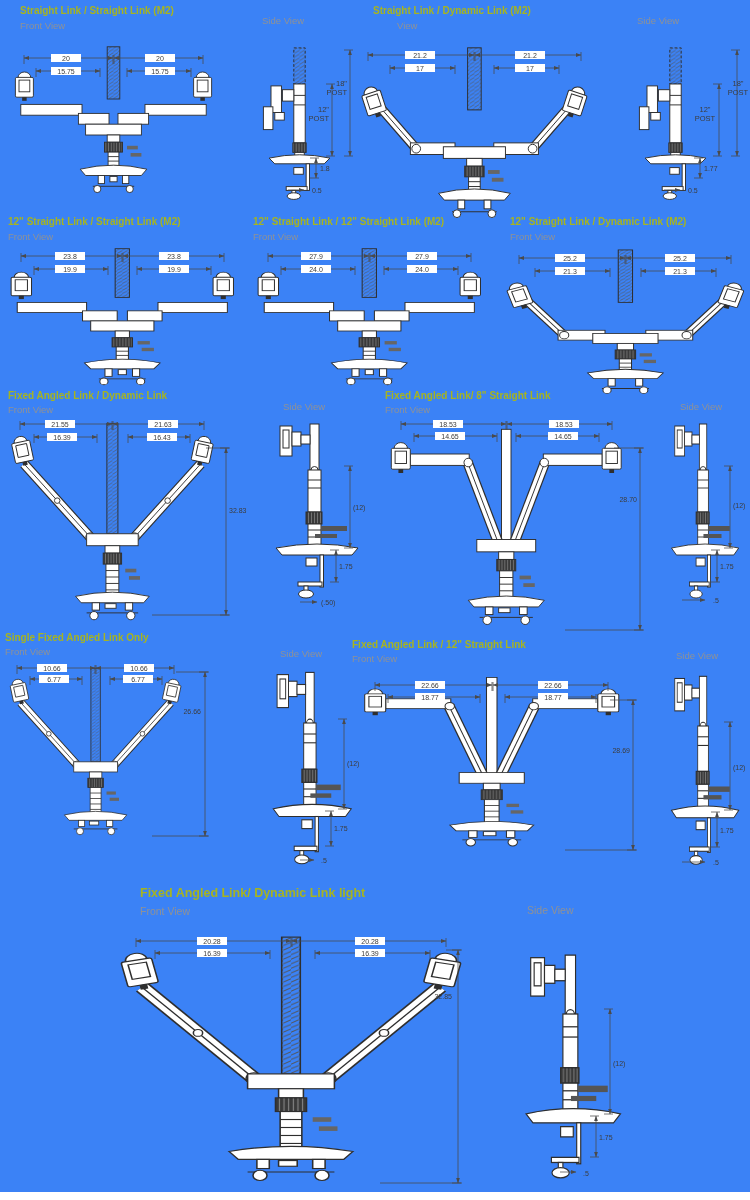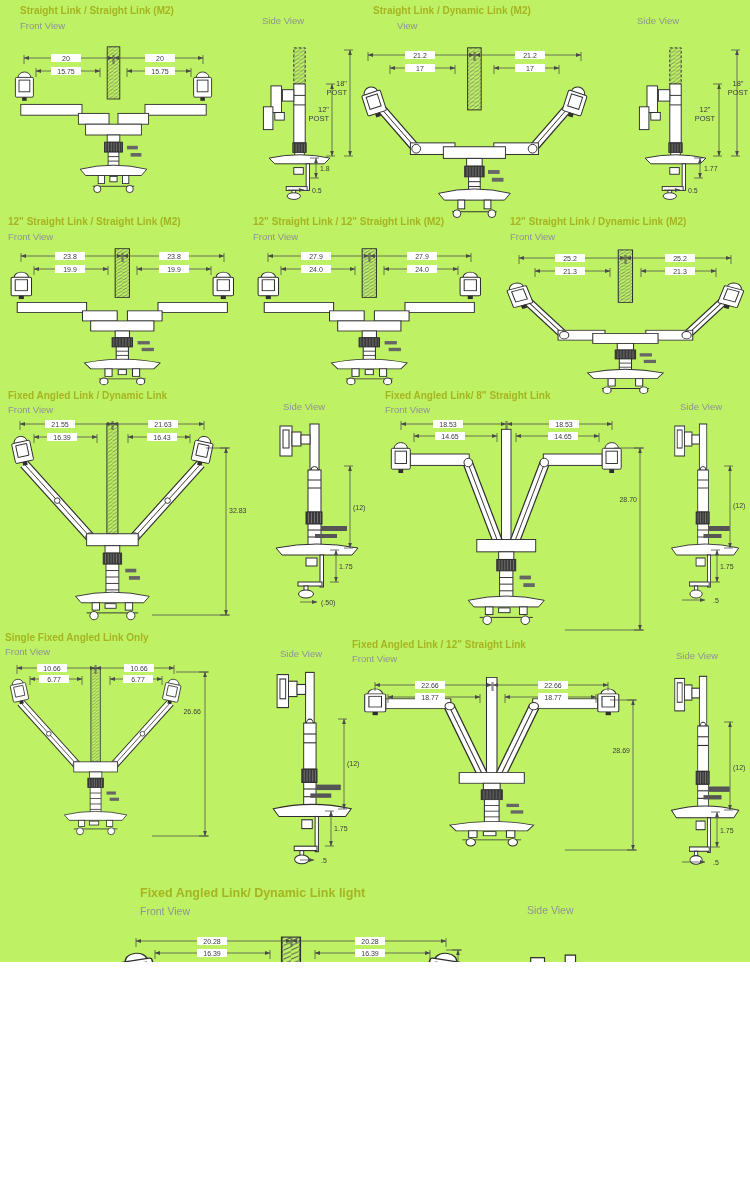--- a/index.html
+++ b/index.html
@@ -1,16 +1,16 @@
 <!DOCTYPE html>
 <html><head>
 <meta charset="utf-8">
 <style>
   html,body{margin:0;padding:0;background:#ffffff;}
-  .page{width:750px;height:962px;position:relative;background:#bef264;overflow:hidden;}
+  .page{width:750px;height:1192px;position:relative;background:#3b82f6;overflow:hidden;}
   svg text{font-family:"Liberation Sans",sans-serif;}
   .hd{font-size:10px;font-weight:bold;fill:#a6b421;}
   .hd2{font-size:12.5px;font-weight:bold;fill:#a6b421;}
   .sub{font-size:9.5px;fill:#8f9296;}
   .sub2{font-size:10.5px;fill:#8f9296;}
   .dim{font-size:7px;fill:#3c3c3c;}
   .post{font-size:7.5px;fill:#3c3c3c;}
   .dl{stroke:#4a4a4a;stroke-width:0.75;fill:none;}
 </style>
 </head>

